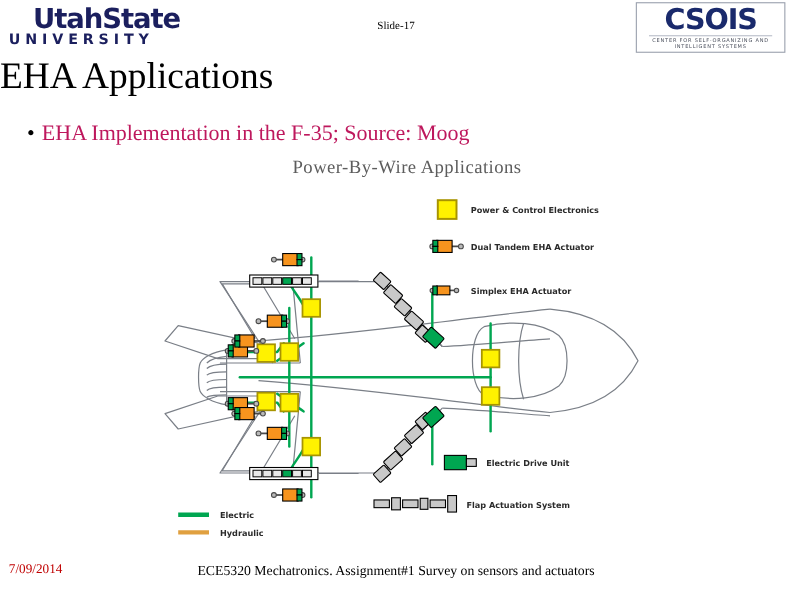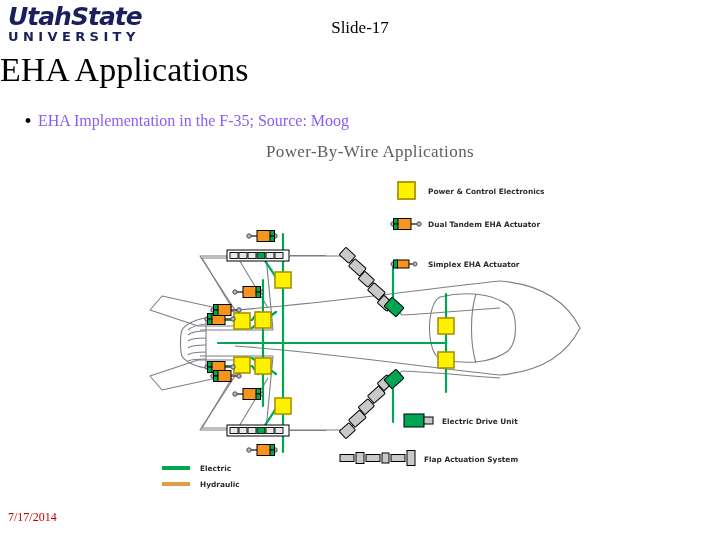--- a/index.html
+++ b/index.html
@@ -1,34 +1,34 @@
 <!DOCTYPE html>
 <html><head>
 <meta charset="utf-8">
 <style>
   html,body{margin:0;padding:0;}
   body{width:720px;height:540px;background:#ffffff;font-family:"Liberation Serif",serif;overflow:hidden;position:relative;}
   .slide{position:absolute;left:0;top:0;width:720px;height:540px;background:#fff;}
 
   
   .usu-logo{position:absolute;left:8px;top:4px;width:150px;height:44px;}
-  .usu-name{font-family:"DejaVu Sans",sans-serif;font-weight:bold;font-style:italic;font-size:25px;color:#1b1f5e;letter-spacing:-1px;line-height:25px;}
+  .usu-name{font-family:"DejaVu Sans",sans-serif;font-weight:bold;font-size:25px;color:#1b1f5e;letter-spacing:-1px;line-height:25px;margin-left:22px;}
   .usu-sub{font-family:"DejaVu Sans",sans-serif;font-weight:bold;font-size:13px;color:#1b1f5e;letter-spacing:4.4px;line-height:13px;margin-top:1px;}
 
   .csois-logo{position:absolute;left:578px;top:2px;width:136px;height:46px;border:1px solid #9aa0ad;box-sizing:border-box;background:#fff;}
   .csois-mark{font-family:"DejaVu Sans",sans-serif;font-weight:bold;font-size:26px;color:#1a2a6c;letter-spacing:-1px;line-height:26px;text-align:center;margin-top:2px;}
   .csois-sub{font-family:"DejaVu Sans",sans-serif;font-size:4.6px;color:#4a4f5c;letter-spacing:0.7px;line-height:6px;text-align:center;margin-top:1px;border-top:1px solid #b9bec9;padding-top:2px;width:112px;margin-left:auto;margin-right:auto;}
 
-  .slide-number{position:absolute;left:0;top:18px;width:720px;text-align:center;font-size:17px;color:#000;}
+  .slide-number{position:absolute;left:0;top:18px;width:720px;text-align:center;font-size:10px;color:#000;}
 
   .page-title{position:absolute;left:0;top:50px;width:720px;text-align:left;font-size:34px;color:#000;line-height:40px;}
 
   .bullet-row{position:absolute;left:18px;top:108px;width:660px;display:flex;align-items:flex-start;}
   .bullet-dot{font-size:20px;line-height:26px;color:#000;width:20px;flex:0 0 20px;text-align:center;}
-  .bullet-text{font-size:16px;line-height:26px;color:#8b5cf6;}
+  .bullet-text{font-size:20px;line-height:26px;color:#be185d;}
 
   
   .diagram{position:absolute;left:140px;top:142px;width:460px;height:350px;}
   .diagram-title{position:absolute;left:0;top:0;width:460px;text-align:center;font-size:17px;color:#5d5d5d;letter-spacing:.4px;}
   .diagram-svg{position:absolute;left:0;top:18px;}
 
   .lgd-text{font-family:"DejaVu Sans",sans-serif;font-weight:bold;font-size:7.4px;fill:#2b2b2b;}
   .lgd-text-sm{font-family:"DejaVu Sans",sans-serif;font-weight:bold;font-size:7.4px;fill:#2b2b2b;}
 
   
@@ -38,20 +38,24 @@
 </head>
 <body>
 
 <div class="slide">
 
   <div class="usu-logo">
     <div class="usu-name">UtahState</div>
     <div class="usu-sub">UNIVERSITY</div>
   </div>
 
+  <div class="csois-logo">
+    <div class="csois-mark">CSOIS</div>
+    <div class="csois-sub">CENTER FOR SELF-ORGANIZING AND INTELLIGENT SYSTEMS</div>
+  </div>
 
   <div class="slide-number">Slide-17</div>
 
   <div class="page-title">EHA Applications</div>
 
   <div class="bullet-row">
     <span class="bullet-dot">•</span>
     <span class="bullet-text">EHA Implementation in the F-35; Source: Moog</span>
   </div>
 
@@ -265,15 +269,16 @@
         <line x1="0" y1="0" x2="28" y2="0" stroke="#00A651" stroke-width="4"></line>
         <text class="lgd-text-sm" x="38" y="3">Electric</text>
       </g>
       <g transform="translate(22,324)">
         <line x1="0" y1="0" x2="28" y2="0" stroke="#E0A040" stroke-width="4"></line>
         <text class="lgd-text-sm" x="38" y="3">Hydraulic</text>
       </g>
     </svg>
   </div>
 
-  <div class="footer-date">7/17/2014</div>
+  <div class="footer-date">7/09/2014</div>
+  <div class="footer-center">ECE5320 Mechatronics. Assignment#1 Survey on sensors and actuators</div>
 
 </div>
 
 </body></html>

